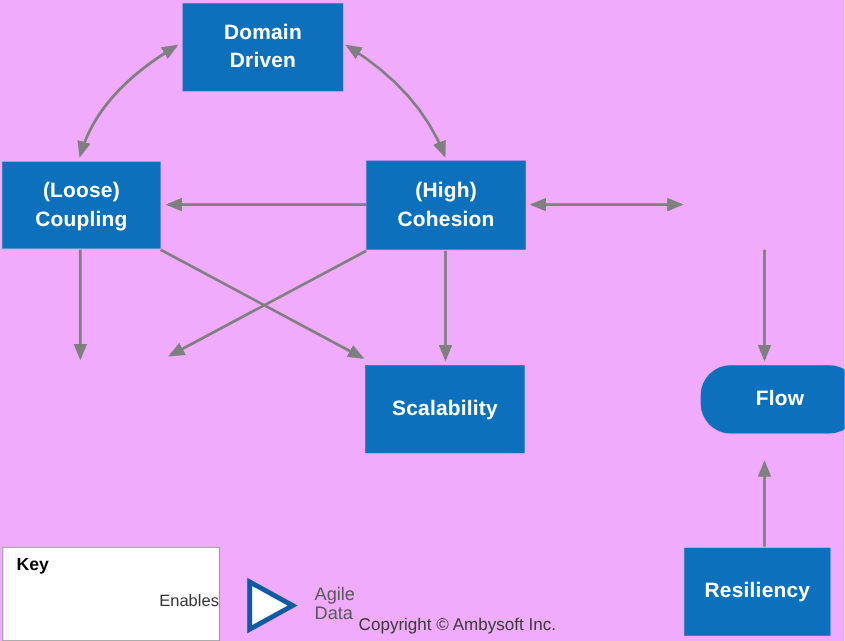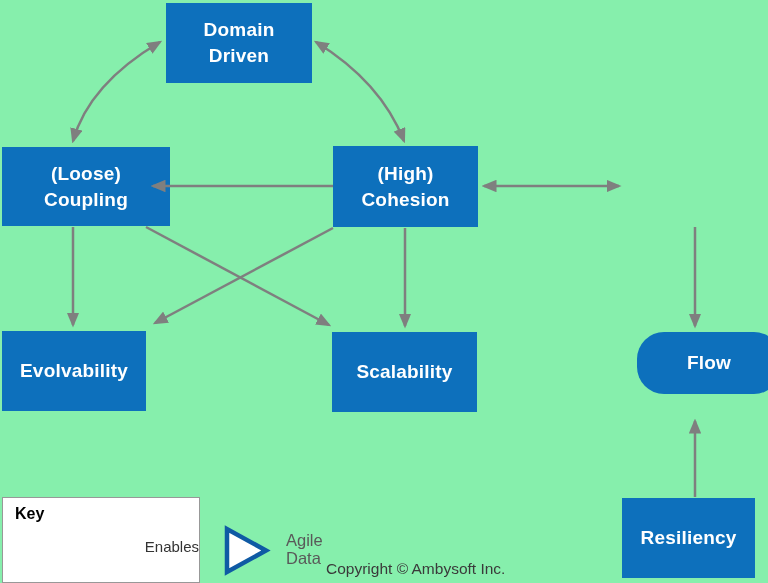--- a/index.html
+++ b/index.html
@@ -1,39 +1,39 @@
 <!DOCTYPE html>
 <html><head>
 <meta charset="utf-8">
 <style>
   html, body { margin: 0; padding: 0; background: #ffffff; }
   body { font-family: "Liberation Sans", sans-serif; }
   #canvas {
     position: relative;
     width: 768px;
     height: 583px;
-    background: #86efac;
+    background: #f0abfc;
     overflow: hidden;
   }
   .node {
     position: absolute;
     background: #0d70bc;
     color: #ffffff;
     font-weight: bold;
     font-size: 19px;
     line-height: 26px;
     display: flex;
     flex-direction: column;
     align-items: center;
     justify-content: center;
     text-align: center;
     letter-spacing: 0.2px;
   }
   #node-domain-driven  { left: 166px; top: 3px;   width: 146px; height: 80px; }
-  #node-loose-coupling { left: 2px;   top: 147px; width: 168px; height: 79px; }
+  #node-loose-coupling { left: 2px;   top: 147px; width: 144px; height: 79px; }
   #node-high-cohesion  { left: 333px; top: 146px; width: 145px; height: 81px; }
   #node-consistency    { left: 625px; top: 146px; width: 137px; height: 80px; }
   #node-evolvability   { left: 2px;   top: 331px; width: 144px; height: 80px; }
   #node-scalability    { left: 332px; top: 332px; width: 145px; height: 80px; }
   #node-flow           { left: 637px; top: 332px; width: 144px; height: 62px; border-radius: 27px; }
   #node-resiliency     { left: 622px; top: 498px; width: 133px; height: 80px; }
 
   #edges {
     position: absolute;
     left: 0; top: 0;
@@ -99,23 +99,20 @@
     <span>Driven</span>
   </div>
   <div class="node" id="node-loose-coupling">
     <span>(Loose)</span>
     <span>Coupling</span>
   </div>
   <div class="node" id="node-high-cohesion">
     <span>(High)</span>
     <span>Cohesion</span>
   </div>
-  <div class="node" id="node-evolvability">
-    <span>Evolvability</span>
-  </div>
   <div class="node" id="node-scalability">
     <span>Scalability</span>
   </div>
   <div class="node" id="node-flow">
     <span>Flow</span>
   </div>
   <div class="node" id="node-resiliency">
     <span>Resiliency</span>
   </div>
 

